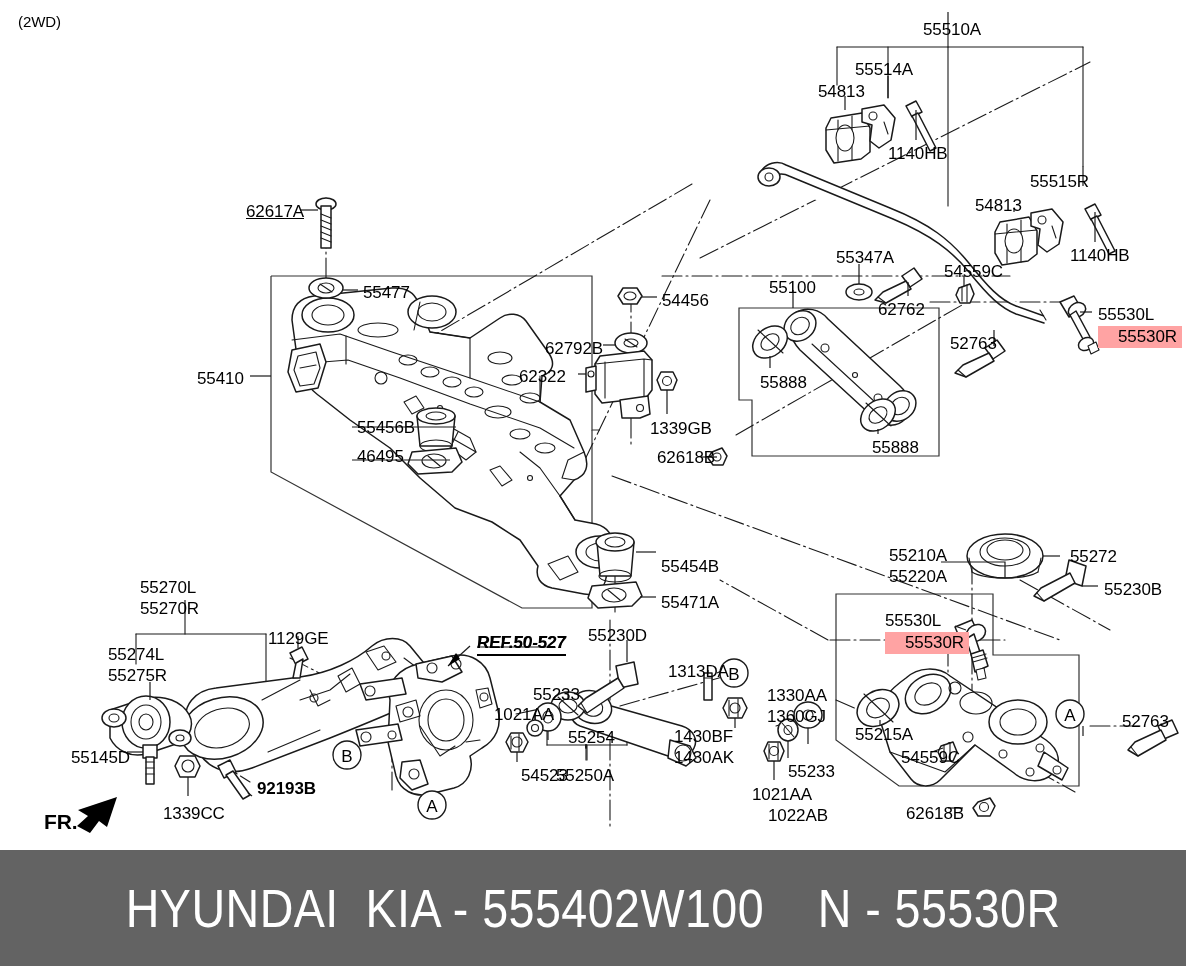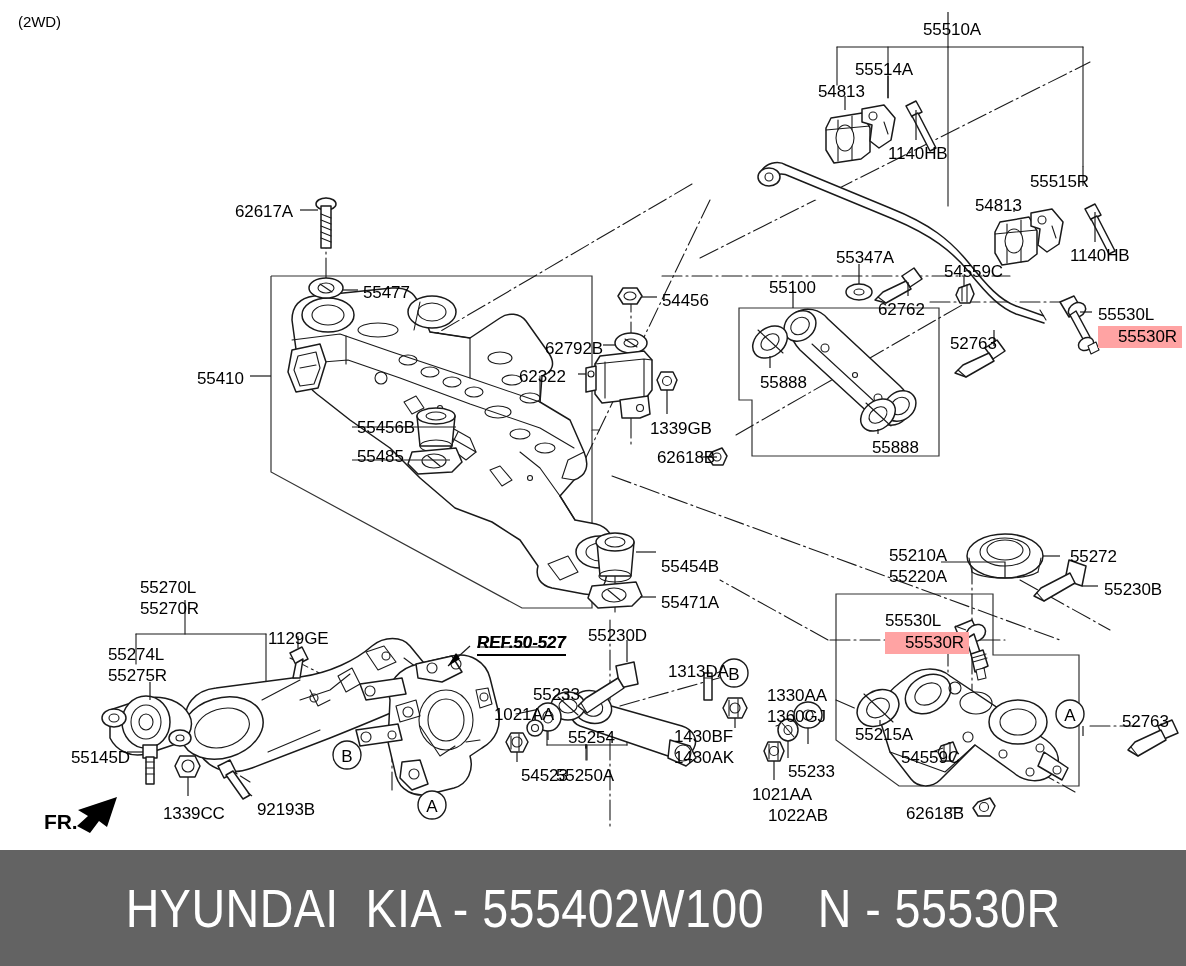--- a/index.html
+++ b/index.html
@@ -670,25 +670,25 @@
 </svg>
 </div>
 
 <div class="lbl corner" style="left:18px; top:12px;">(2WD)</div>
 
 <div class="lbl fr" style="left:44px; top:812px;">FR.</div>
 
 <div class="lbl ref" style="left:477px; top:633px;">REF.50-527</div>
 
 <div id="callout-layer">
-    <div class="lbl" style="left: 235px; top: 202px;">62617A</div>
+    <div class="lbl" style="left: 246px; top: 202px; text-decoration: underline;">62617A</div>
     <div class="lbl" style="left: 363px; top: 283px;">55477</div>
     <div class="lbl" style="left: 197px; top: 369px;">55410</div>
     <div class="lbl" style="left: 357px; top: 418px;">55456B</div>
-    <div class="lbl" style="left: 357px; top: 447px;">55485</div>
+    <div class="lbl" style="left: 357px; top: 447px;">46495</div>
     <div class="lbl" style="left: 662px; top: 291px;">54456</div>
     <div class="lbl" style="left: 545px; top: 339px;">62792B</div>
     <div class="lbl" style="left: 519px; top: 367px;">62322</div>
     <div class="lbl" style="left: 650px; top: 419px;">1339GB</div>
     <div class="lbl" style="left: 661px; top: 557px;">55454B</div>
     <div class="lbl" style="left: 661px; top: 593px;">55471A</div>
     <div class="lbl" style="left: 923px; top: 20px;">55510A</div>
     <div class="lbl" style="left: 855px; top: 60px;">55514A</div>
     <div class="lbl" style="left: 818px; top: 82px;">54813</div>
     <div class="lbl" style="left: 888px; top: 144px;">1140HB</div>
@@ -714,21 +714,21 @@
     <div class="lbl" style="left: 855px; top: 725px;">55215A</div>
     <div class="lbl" style="left: 901px; top: 748px;">54559C</div>
     <div class="lbl" style="left: 906px; top: 804px;">62618B</div>
     <div class="lbl" style="left: 1122px; top: 712px;">52763</div>
     <div class="lbl" style="left: 140px; top: 578px;">55270L</div>
     <div class="lbl" style="left: 140px; top: 599px;">55270R</div>
     <div class="lbl" style="left: 108px; top: 645px;">55274L</div>
     <div class="lbl" style="left: 108px; top: 666px;">55275R</div>
     <div class="lbl" style="left: 71px; top: 748px;">55145D</div>
     <div class="lbl" style="left: 163px; top: 804px;">1339CC</div>
-    <div class="lbl" style="left: 257px; top: 800px;">92193B</div>
+    <div class="lbl" style="left: 257px; top: 779px; font-weight: bold;">92193B</div>
     <div class="lbl" style="left: 268px; top: 629px;">1129GE</div>
     <div class="lbl" style="left: 477px; top: 633px;">REF.50-527</div>
     <div class="lbl" style="left: 588px; top: 626px;">55230D</div>
     <div class="lbl" style="left: 668px; top: 662px;">1313DA</div>
     <div class="lbl" style="left: 533px; top: 685px;">55233</div>
     <div class="lbl" style="left: 494px; top: 705px;">1021AA</div>
     <div class="lbl" style="left: 568px; top: 728px;">55254</div>
     <div class="lbl" style="left: 521px; top: 766px;">54523</div>
     <div class="lbl" style="left: 556px; top: 766px;">55250A</div>
     <div class="lbl" style="left: 674px; top: 727px;">1430BF</div>

